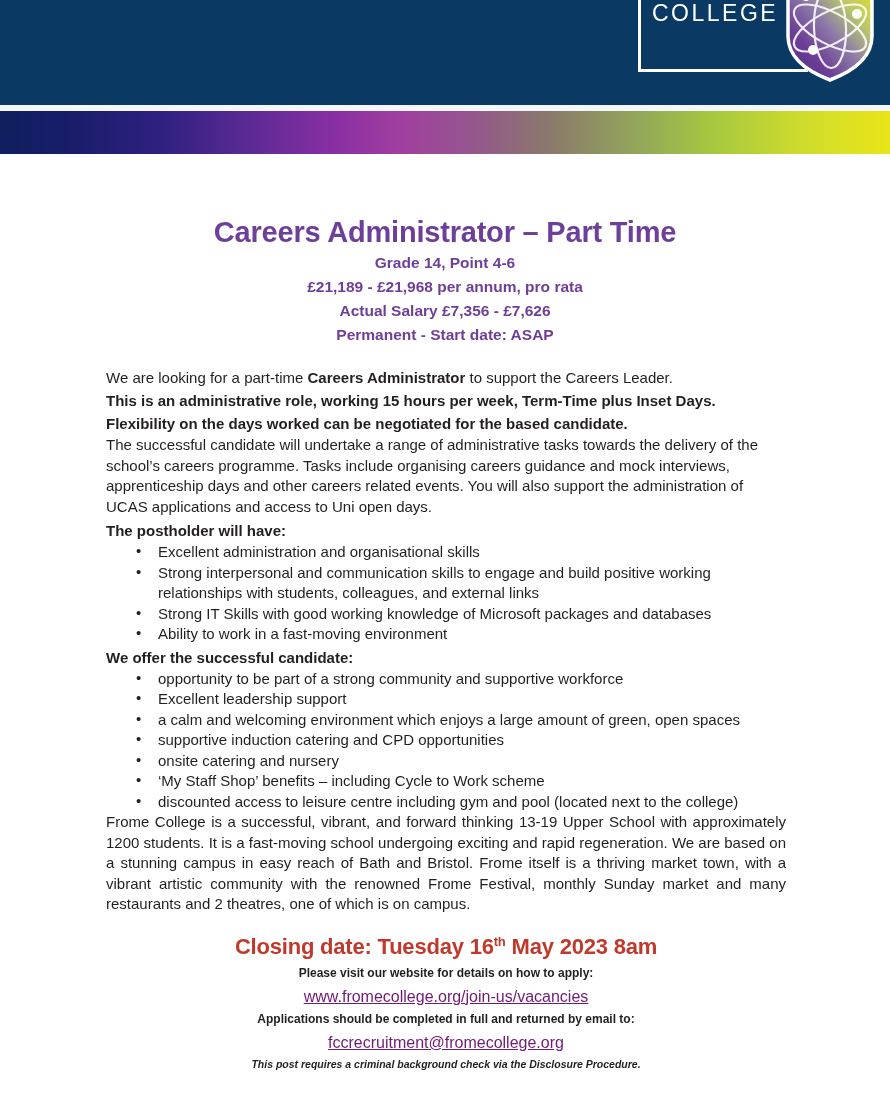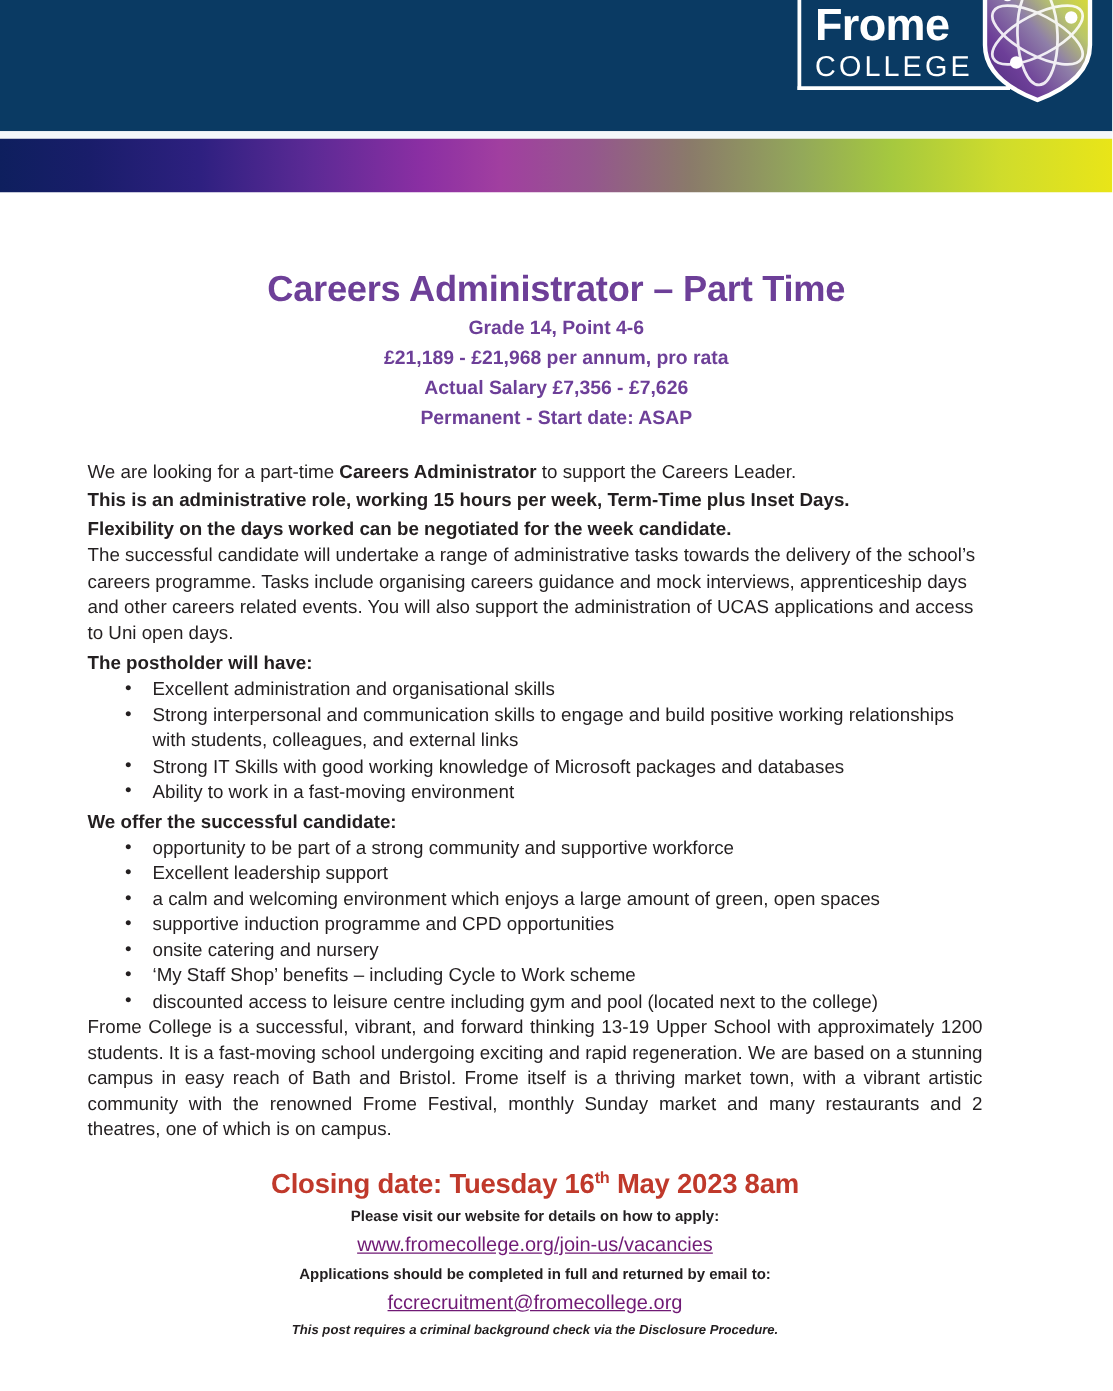--- a/index.html
+++ b/index.html
@@ -138,21 +138,21 @@
 
   .subline {
     font-size: 15.5px;
     font-weight: bold;
     color: #6d3f98;
     line-height: 22px;
     margin-top: 2px;
   }
 
   .body-wrap {
-    padding: 0 104px 0 70px;
+    padding: 0 104px 0 106px;
     margin-top: 20px;
   }
 
   p.body {
     font-size: 15px;
     color: #231f20;
     line-height: 20.5px;
     margin-bottom: 3px;
   }
 
@@ -247,21 +247,20 @@
 </style>
 </head>
 <body>
 
 <div class="page">
 
   <div class="header-band">
     <div class="logo-wrap">
       <div class="logo-box"></div>
       <div class="logo-text">
-        <span class="logo-frome">Frome</span>
         <span class="logo-college">COLLEGE</span>
       </div>
       <svg class="shield" viewBox="0 0 98 106">
         <defs>
           <linearGradient id="shieldGrad" x1="0" y1="1" x2="1" y2="0">
             <stop offset="0%" stop-color="#4b2a7a"></stop>
             <stop offset="28%" stop-color="#6d3f98"></stop>
             <stop offset="52%" stop-color="#8f7fa8"></stop>
             <stop offset="72%" stop-color="#b9c66a"></stop>
             <stop offset="100%" stop-color="#e9e518"></stop>
@@ -298,38 +297,38 @@
       <div class="subline">£21,189 - £21,968 per annum, pro rata</div>
       <div class="subline">Actual Salary £7,356 - £7,626</div>
       <div class="subline">Permanent - Start date: ASAP</div>
     </div>
 
     <div class="body-wrap">
 
       <p class="lead"><span>We are looking for a part-time </span><span class="b">Careers Administrator</span><span> to support the Careers Leader.</span></p>
 
       <p class="lead b">This is an administrative role, working 15 hours per week, Term-Time plus Inset Days.</p>
-      <p class="lead b">Flexibility on the days worked can be negotiated for the week candidate.</p>
+      <p class="lead b">Flexibility on the days worked can be negotiated for the based candidate.</p>
 
       <p class="body">The successful candidate will undertake a range of administrative tasks towards the delivery of the school’s careers programme.  Tasks include organising careers guidance and mock interviews, apprenticeship days and other careers related events.  You will also support the administration of UCAS applications and access to Uni open days.</p>
 
       <div class="section-head">The postholder will have:</div>
       <ul class="bullets">
         <li>Excellent administration and organisational skills</li>
         <li>Strong interpersonal and communication skills to engage and build positive working relationships with students, colleagues, and external links</li>
         <li>Strong IT Skills with good working knowledge of Microsoft packages and databases</li>
         <li>Ability to work in a fast-moving environment</li>
       </ul>
 
       <div class="section-head">We offer the successful candidate:</div>
       <ul class="bullets">
         <li>opportunity to be part of a strong community and supportive workforce</li>
         <li>Excellent leadership support</li>
         <li>a calm and welcoming environment which enjoys a large amount of green, open spaces</li>
-        <li>supportive induction programme and CPD opportunities</li>
+        <li>supportive induction catering and CPD opportunities</li>
         <li>onsite catering and nursery</li>
         <li>‘My Staff Shop’ benefits – including Cycle to Work scheme</li>
         <li>discounted access to leisure centre including gym and pool (located next to the college)</li>
       </ul>
 
       <p class="justified">Frome College is a successful, vibrant, and forward thinking 13-19 Upper School with approximately 1200 students. It is a fast-moving school undergoing exciting and rapid regeneration. We are based on a stunning campus in easy reach of Bath and Bristol. Frome itself is a thriving market town, with a vibrant artistic community with the renowned Frome Festival, monthly Sunday market and many restaurants and 2 theatres, one of which is on campus.</p>
 
       <div class="footer">
         <div class="closing-date"><span>Closing date: Tuesday 16</span><sup>th</sup><span> May 2023 8am</span></div>
 

